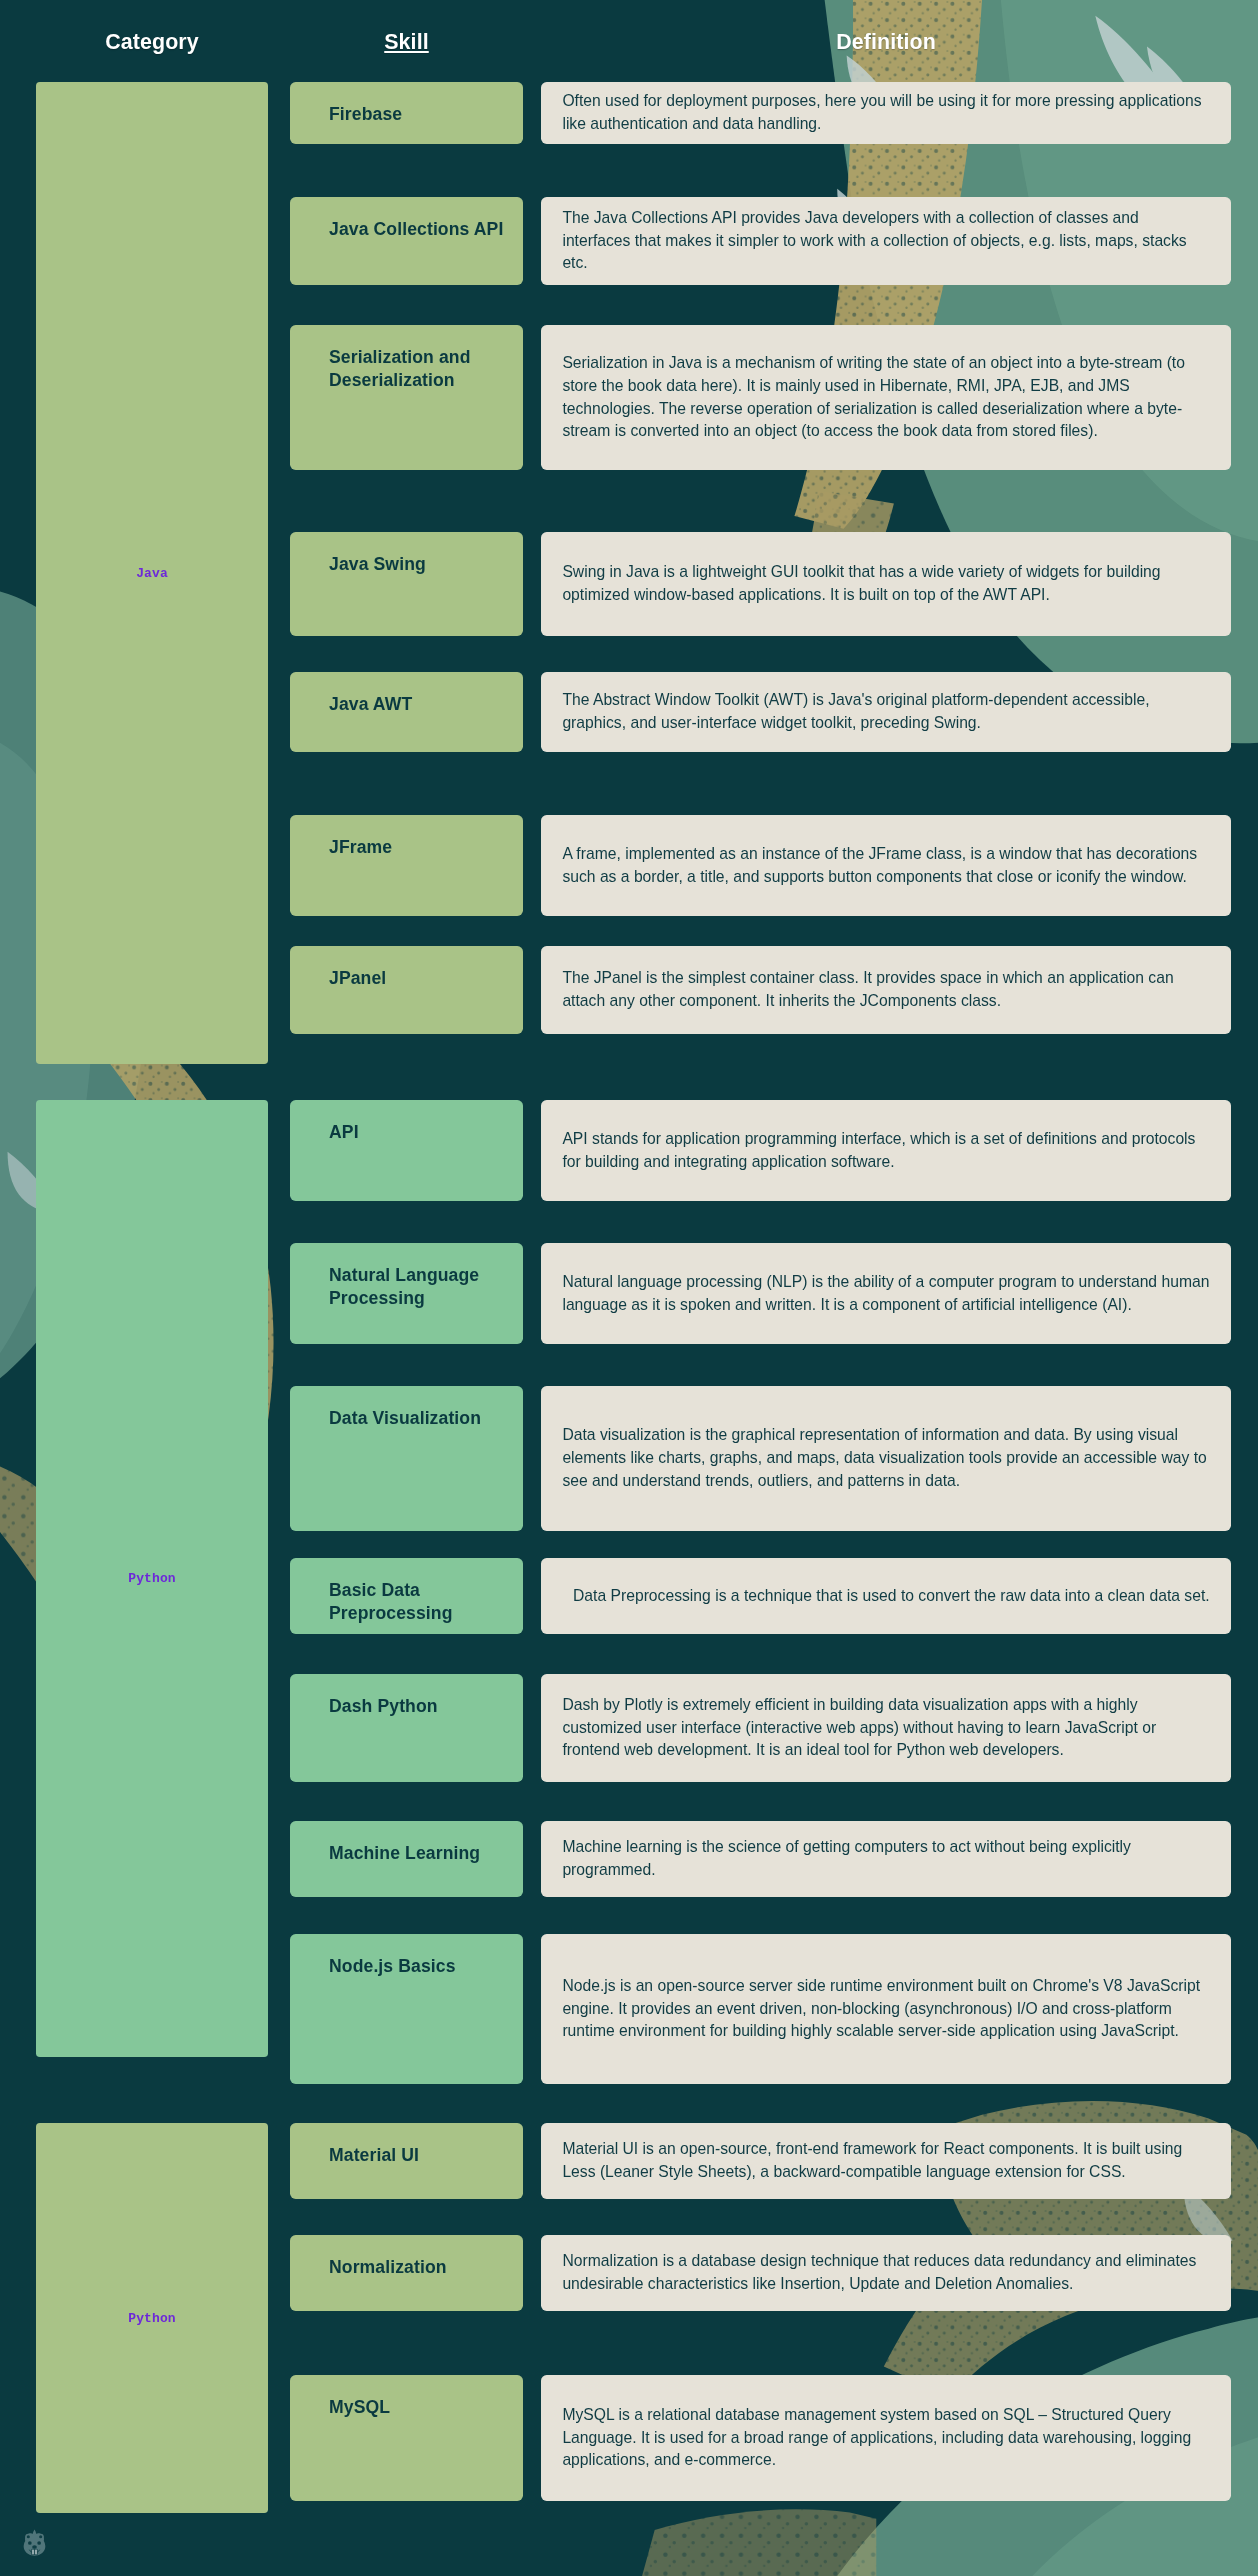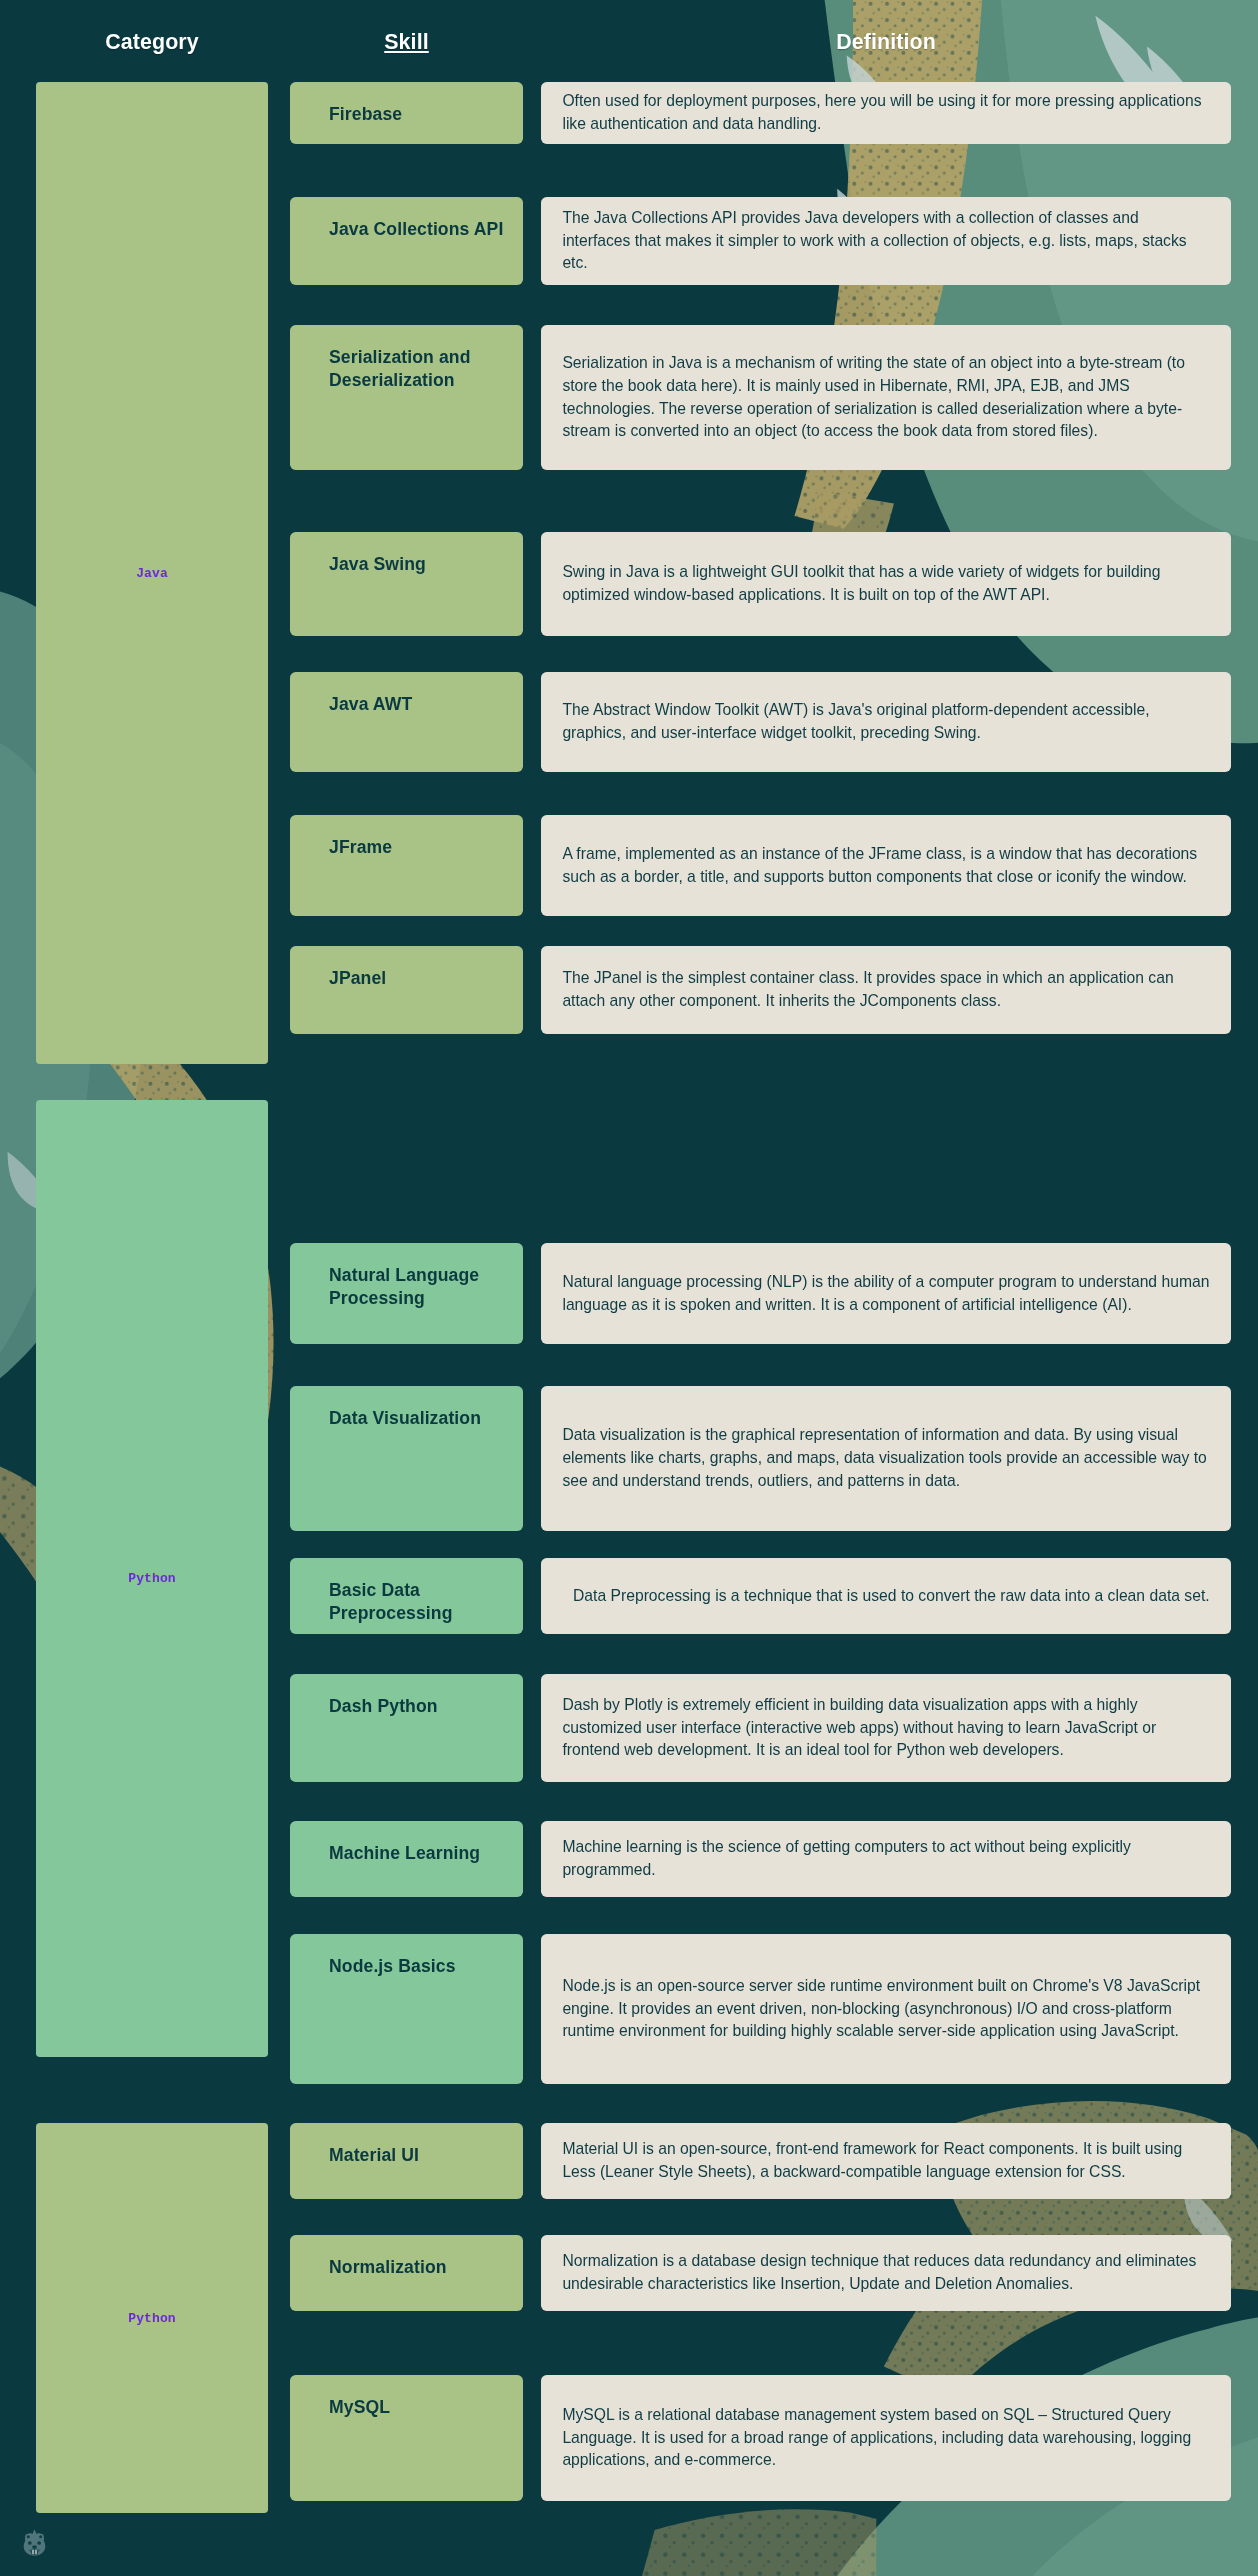--- a/index.html
+++ b/index.html
@@ -285,21 +285,21 @@
       </div>
     </div>
     <div class="row" style="top: 532px; height: 104px;">
       <div class="skill-card tint-olive">
         <span class="skill-label">Java Swing</span>
       </div>
       <div class="def-card">
         <span class="def-text">Swing in Java is a lightweight GUI toolkit that has a wide variety of widgets for building optimized window-based applications. It is built on top of the AWT API.</span>
       </div>
     </div>
-    <div class="row" style="top: 672px; height: 100px;">
+    <div class="row" style="top: 672px; height: 80px;">
       <div class="skill-card tint-olive">
         <span class="skill-label">Java AWT</span>
       </div>
       <div class="def-card">
         <span class="def-text">The Abstract Window Toolkit (AWT) is Java's original platform-dependent accessible, graphics, and user-interface widget toolkit, preceding Swing.</span>
       </div>
     </div>
     <div class="row" style="top: 815px; height: 101px;">
       <div class="skill-card tint-olive">
         <span class="skill-label">JFrame</span>
@@ -309,20 +309,28 @@
       </div>
     </div>
     <div class="row" style="top: 946px; height: 88px;">
       <div class="skill-card tint-olive">
         <span class="skill-label">JPanel</span>
       </div>
       <div class="def-card">
         <span class="def-text">The JPanel is the simplest container class. It provides space in which an application can attach any other component. It inherits the JComponents class.</span>
       </div>
     </div>
+    <div class="row" style="top: 1100px; height: 101px;">
+      <div class="skill-card tint-mint">
+        <span class="skill-label">API</span>
+      </div>
+      <div class="def-card">
+        <span class="def-text">API stands for application programming interface, which is a set of definitions and protocols for building and integrating application software.</span>
+      </div>
+    </div>
     <div class="row" style="top: 1243px; height: 101px;">
       <div class="skill-card tint-mint">
         <span class="skill-label">Natural Language Processing</span>
       </div>
       <div class="def-card">
         <span class="def-text">Natural language processing (NLP) is the ability of a computer program to understand human language as it is spoken and written. It is a component of artificial intelligence (AI).</span>
       </div>
     </div>
     <div class="row" style="top: 1386px; height: 145px;">
       <div class="skill-card tint-mint">

